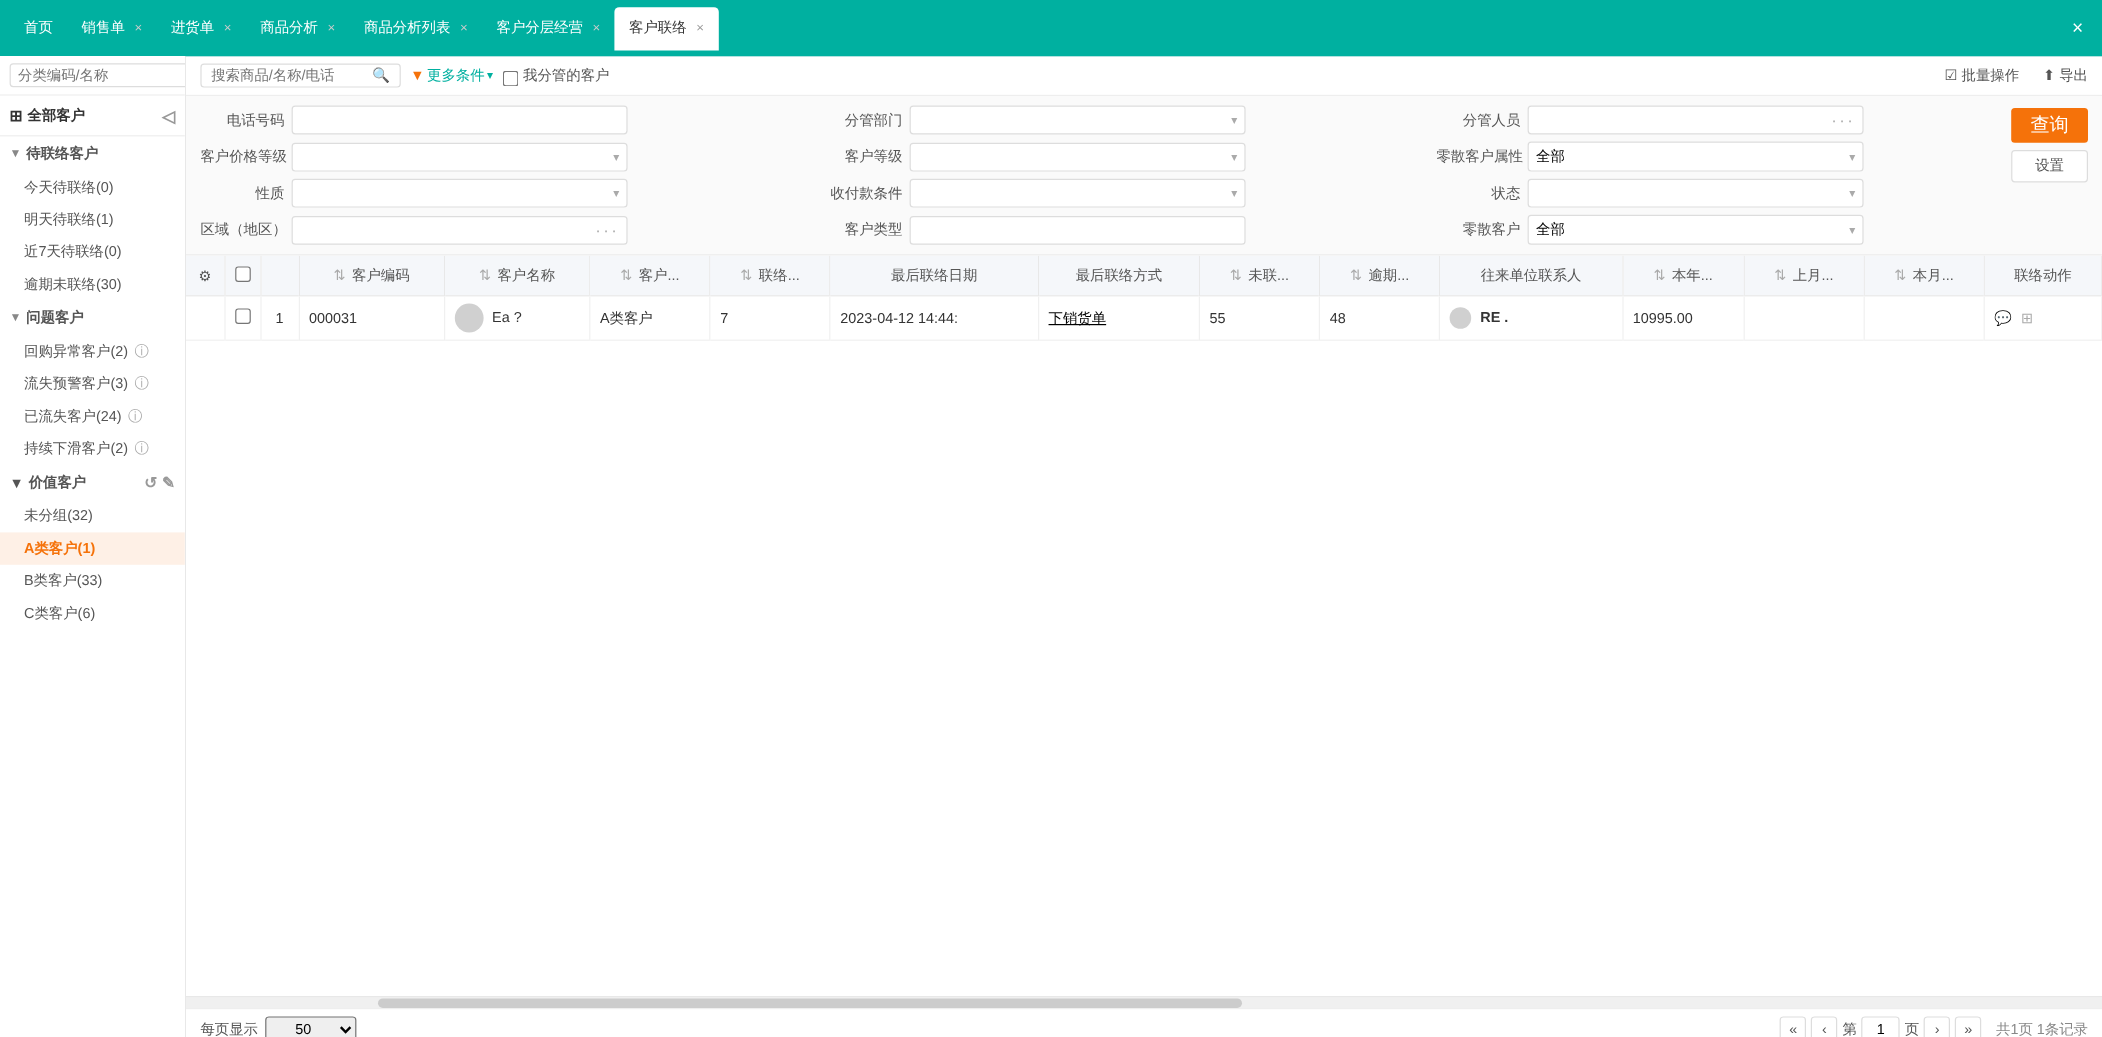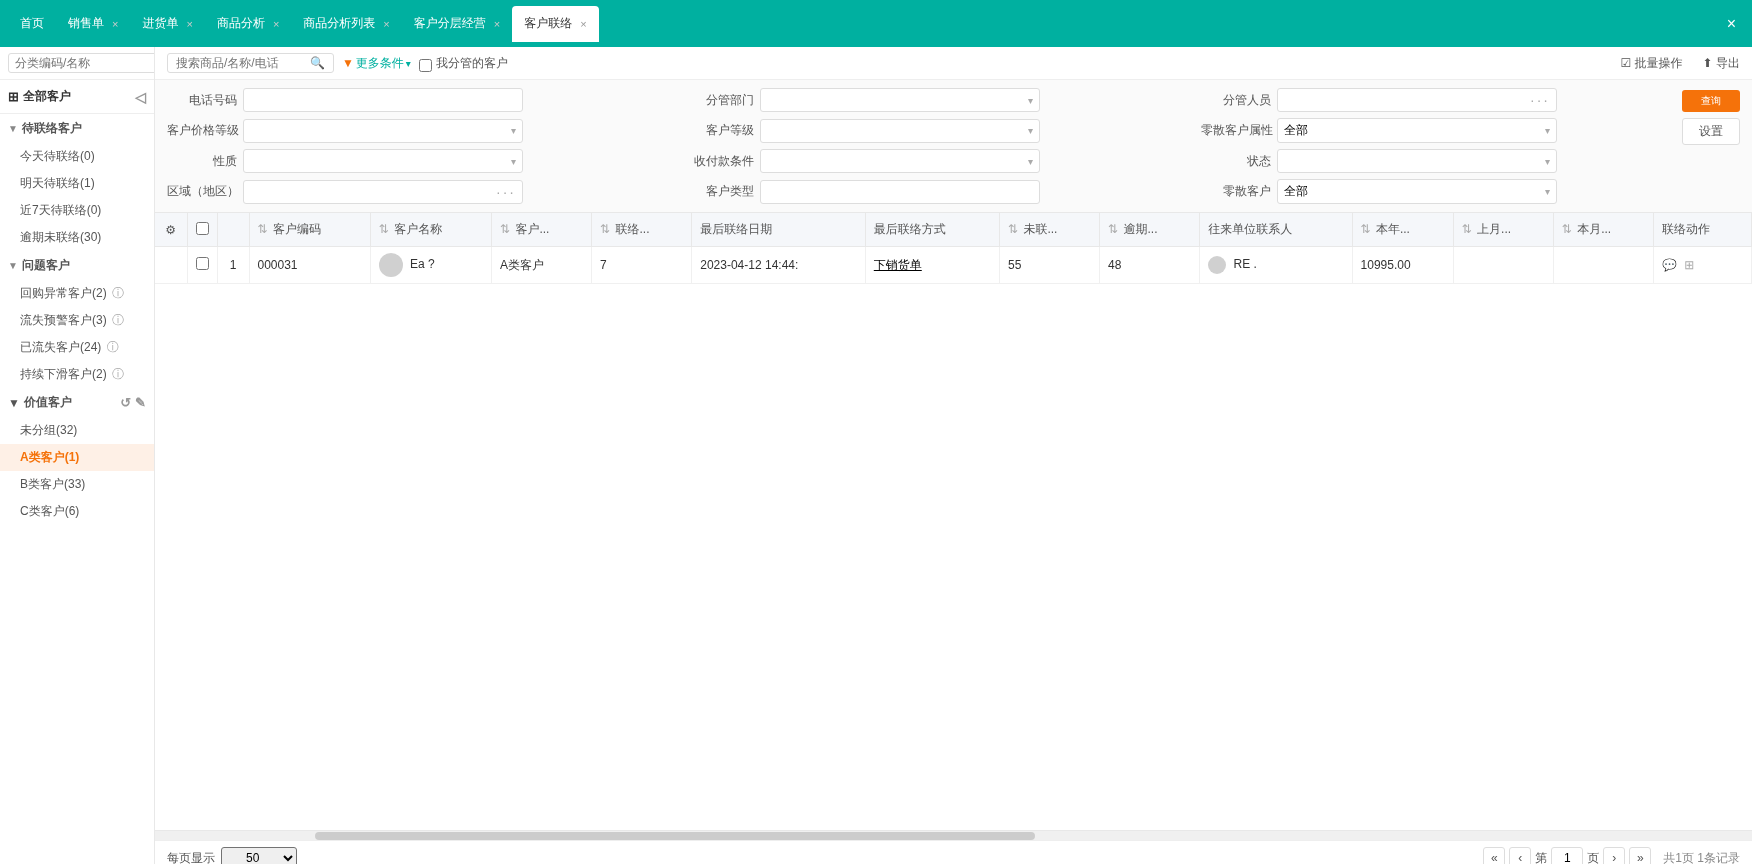--- a/index.html
+++ b/index.html
@@ -129,21 +129,21 @@
       padding: 0;
     }
     table {
       width: 100%; border-collapse: collapse; font-size: 12px;
     }
     thead tr {
       background: #f5f7fa; border-bottom: 1px solid #e8e8e8;
     }
     thead th {
       padding: 8px 8px; color: #555; font-weight: normal;
-      border-right: 1px solid #e8e8e8; text-align: left; white-space: nowrap;
+      border-right: 1px solid #e8e8e8; text-align: center; white-space: nowrap;
       position: sticky; top: 0; background: #f5f7fa;
     }
     thead th.center { text-align: center; }
     tbody tr { border-bottom: 1px solid #f0f0f0; }
     tbody td {
       padding: 6px 8px; color: #333; border-right: 1px solid #f0f0f0; white-space: nowrap;
     }
     tbody td.link { color: #000000; cursor: pointer; text-decoration: underline; }
     .col-gear { width: 32px; text-align: center; }
     .col-check { width: 28px; text-align: center; }
@@ -171,21 +171,21 @@
     .scrollbar-area {
       height: 10px; background: #f0f0f0; border-top: 1px solid #e8e8e8;
     }
     .scrollbar-thumb {
       height: 8px; background: #ccc; border-radius: 4px; margin: 1px 0 1px 160px; width: 720px;
     }
 
     
     .btn-orange {
       background: #f5720a; color: #fff; border: none; border-radius: 3px;
-      padding: 4px 16px; cursor: pointer; font-size: 10px;
+      padding: 4px 16px; cursor: pointer; font-size: 16px;
     }
     .btn-white {
       background: #fff; color: #555; border: 1px solid #ddd; border-radius: 3px;
       padding: 4px 16px; cursor: pointer; font-size: 12px;
     }
 
     
     input[type=checkbox] { cursor: pointer; }
 
     .avatar-placeholder {
@@ -535,21 +535,21 @@
               <span>下销货单</span>
             </td>
             <td>
               <span>55</span>
             </td>
             <td>
               <span>48</span>
             </td>
             <td>
               <span class="avatar-placeholder" style="width:18px;height:18px;"></span>
-              <span style="margin-left:4px;">RE .</span>
+              <span style="margin-left:4px;font-weight:bold;">RE .</span>
             </td>
             <td>
               <span>10995.00</span>
             </td>
             <td>
               <span></span>
             </td>
             <td>
               <span></span>
             </td>

